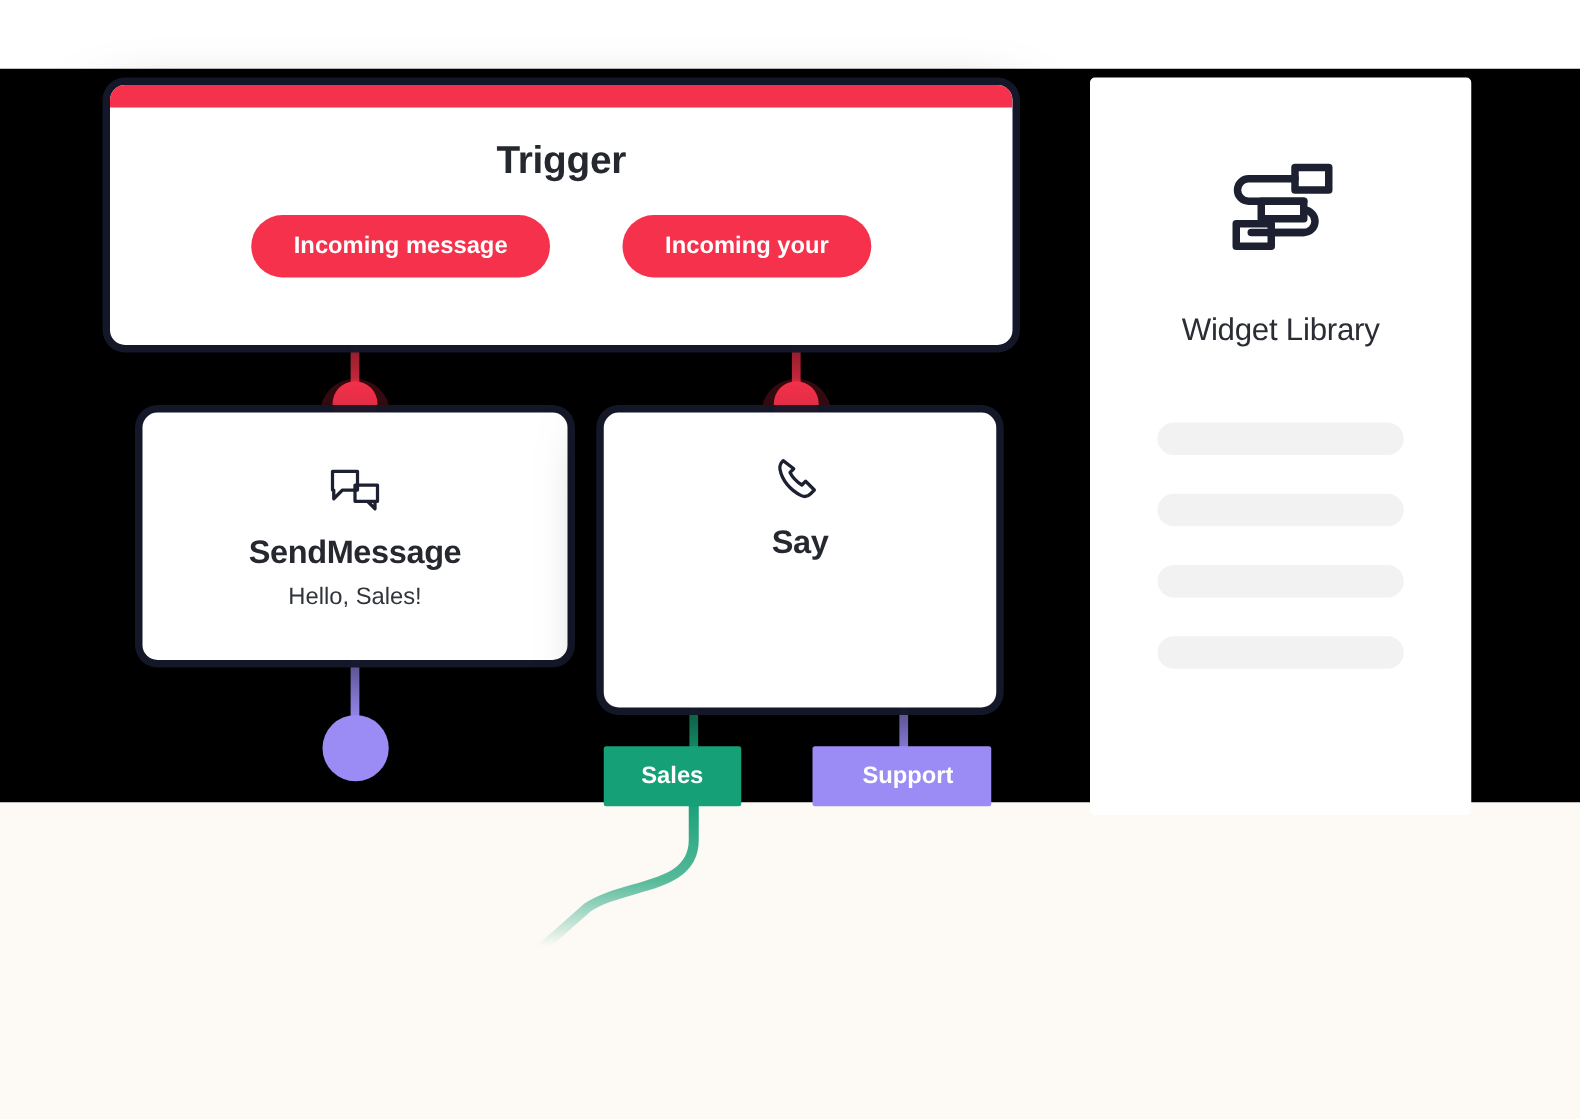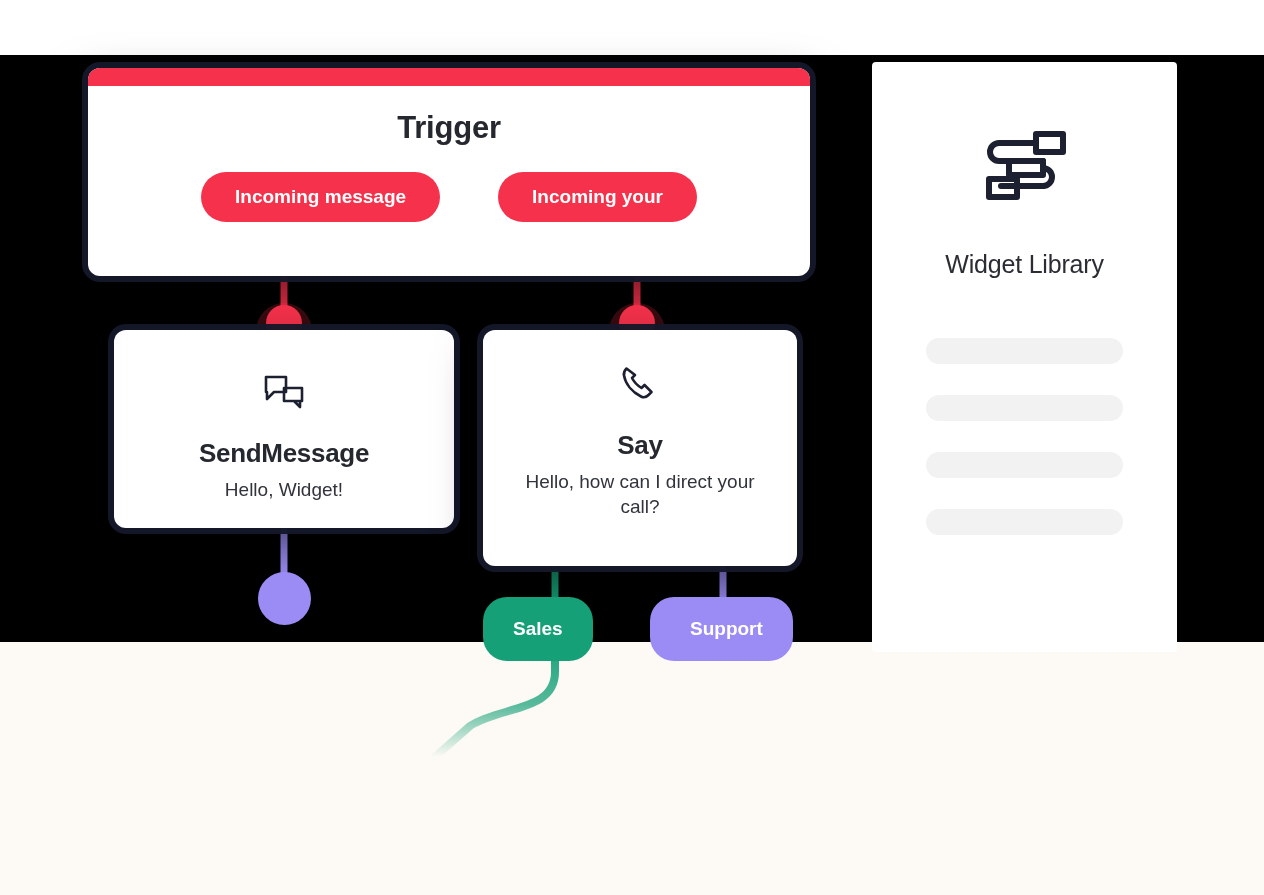--- a/index.html
+++ b/index.html
@@ -111,21 +111,21 @@
     padding-top: 34px;
   }
   .node-icon {
     height: 42px;
     display: flex;
     align-items: center;
     justify-content: center;
     color: #1c2030;
   }
   .node-title {
-    margin-top: 24px;
+    margin-top: 12px;
     font-size: 26px;
     font-weight: bold;
     color: #26282f;
     letter-spacing: -0.3px;
   }
   .node-body {
     margin-top: 8px;
     font-size: 19px;
     line-height: 1.33;
     color: #32343c;
@@ -146,23 +146,23 @@
   }
   .dot-purple {
     position: absolute;
     border-radius: 50%;
     background: #9b8cf5;
   }
 
   
   .outcome-pill {
     position: absolute;
-    height: 64px;
+    height: 48px;
     padding: 0 30px;
-    border-radius: 24px;
+    border-radius: 2px;
     display: flex;
     align-items: center;
     justify-content: center;
     color: #ffffff;
     font-size: 19px;
     font-weight: bold;
     white-space: nowrap;
     cursor: pointer;
   }
   .pill-sales   { left: 483px; top: 597px; background: #16a077; }
@@ -260,33 +260,32 @@
   <div class="dot-core" style="left:619px; top:305px; width:36px; height:36px;"></div>
 
   <div class="node-card node-send">
     <div class="node-icon">
       <svg width="44" height="40" viewBox="0 0 44 40" fill="none" stroke="#1c2030" stroke-width="2.6" stroke-linejoin="round" stroke-linecap="round">
         <path d="M4 4 H24 V19 H12 L5 26 V19 H4 Z"></path>
         <path d="M22 15 H40 V28 H32 L38 34 V28 H22 Z"></path>
       </svg>
     </div>
     <div class="node-title">SendMessage</div>
-    <div class="node-body">Hello, Widget!</div>
+    <div class="node-body">Hello, Sales!</div>
   </div>
 
   <div class="node-card node-say">
     <div class="node-icon">
       <svg width="42" height="42" viewBox="0 0 42 42" fill="none" stroke="#1c2030" stroke-width="2.6" stroke-linejoin="round" stroke-linecap="round">
         <path d="M7.5 4.5 C5.5 6.5 4.5 9 5 11.5 C6.5 20 13 28 22 32.5
                  C24.5 33.7 27.5 33 29.5 31 L32.5 28 L25.5 21 L22.5 24
                  C18.5 21.5 15 18 13 14 L16 11 Z"></path>
       </svg>
     </div>
     <div class="node-title">Say</div>
-    <div class="node-body">Hello, how can I direct your call?</div>
   </div>
 
   <div class="dot-purple" style="left:258px; top:572px; width:53px; height:53px;"></div>
 
   <div class="outcome-pill pill-sales">Sales</div>
   <div class="outcome-pill pill-support">Support</div>
 
   <div class="widget-panel">
     <div class="widget-icon-wrap">
       <svg width="92" height="92" viewBox="0 0 92 92" fill="none" stroke="#1c2030" stroke-width="6" stroke-linejoin="round" stroke-linecap="round">

